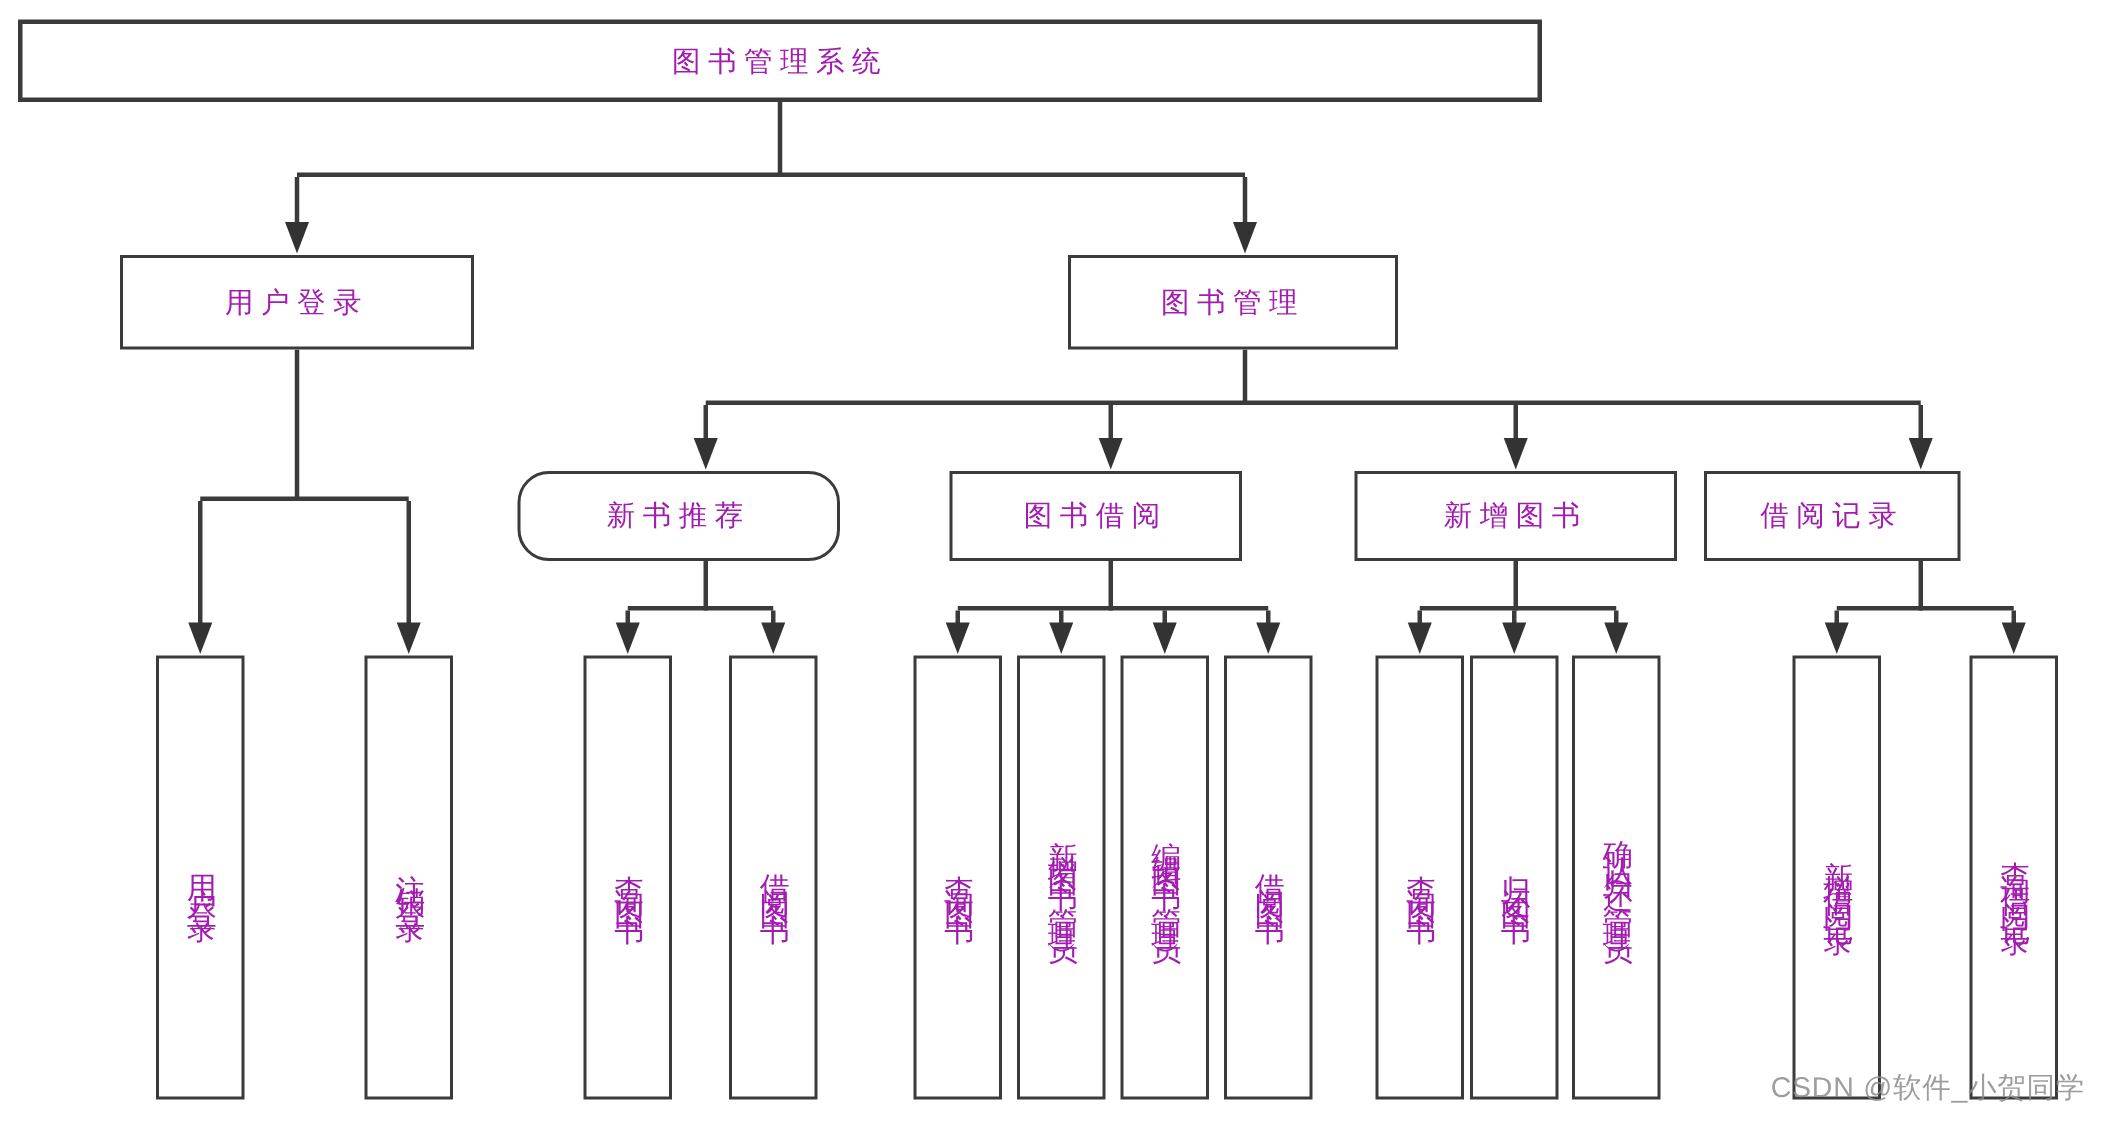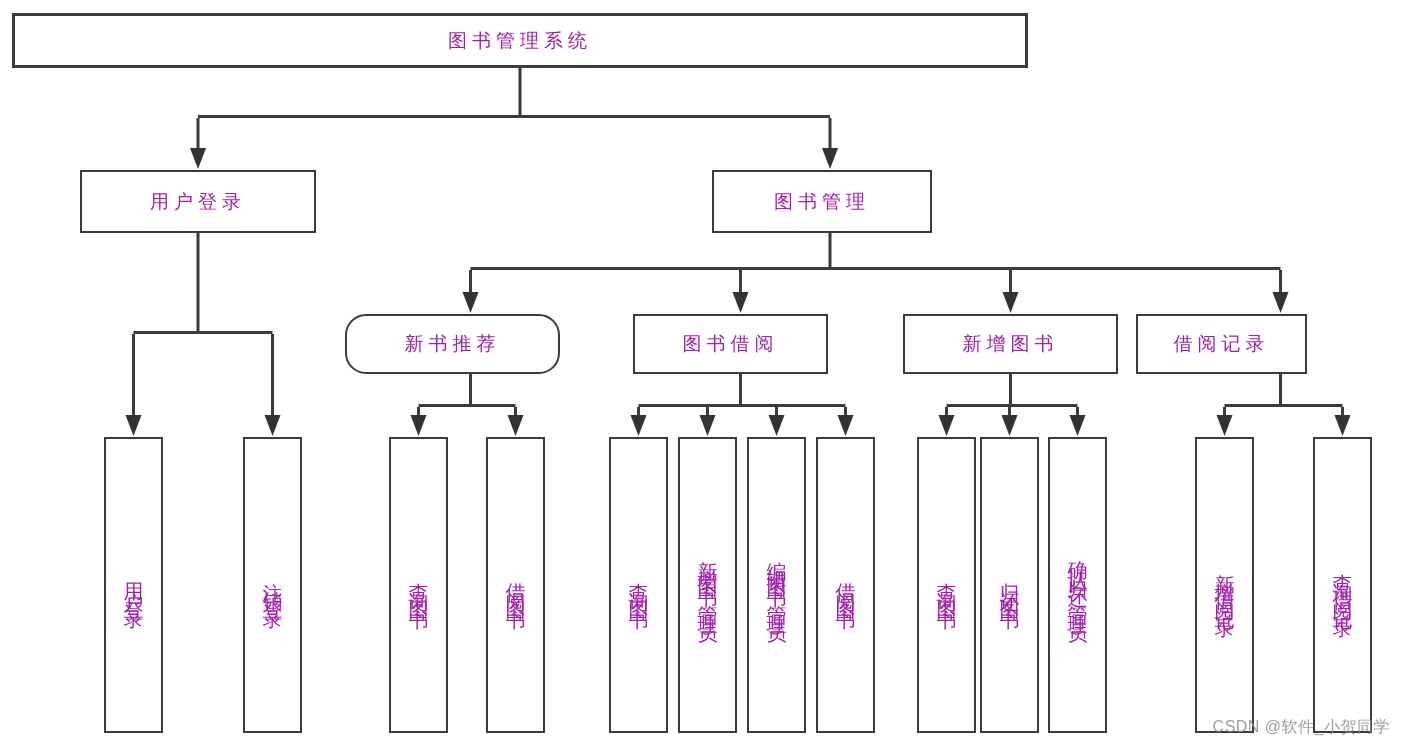--- a/index.html
+++ b/index.html
@@ -15,21 +15,21 @@
     box-sizing:border-box;display:flex;align-items:center;justify-content:center;
     color:#a21caf;font-size:19px;letter-spacing:5px;white-space:nowrap;
   }
   .box.root{border-width:3px;}
   .vlabel{
     writing-mode:vertical-rl;text-orientation:mixed;
     font-size:20px;letter-spacing:9px;line-height:1.05;
   }
   .watermark{
     position:absolute;right:15px;bottom:9px;
-    color:rgba(140,140,140,0.85);font-size:16px;letter-spacing:0.5px;
+    color:rgba(140,140,140,0.85);font-size:19px;letter-spacing:0.5px;
   }
 </style>
 </head>
 <body>
 
 <div class="stage">
 
   <svg class="connectors" viewBox="0 0 1405 747">
     <g>
       <line x1="520" y1="68" x2="520" y2="118"></line>

